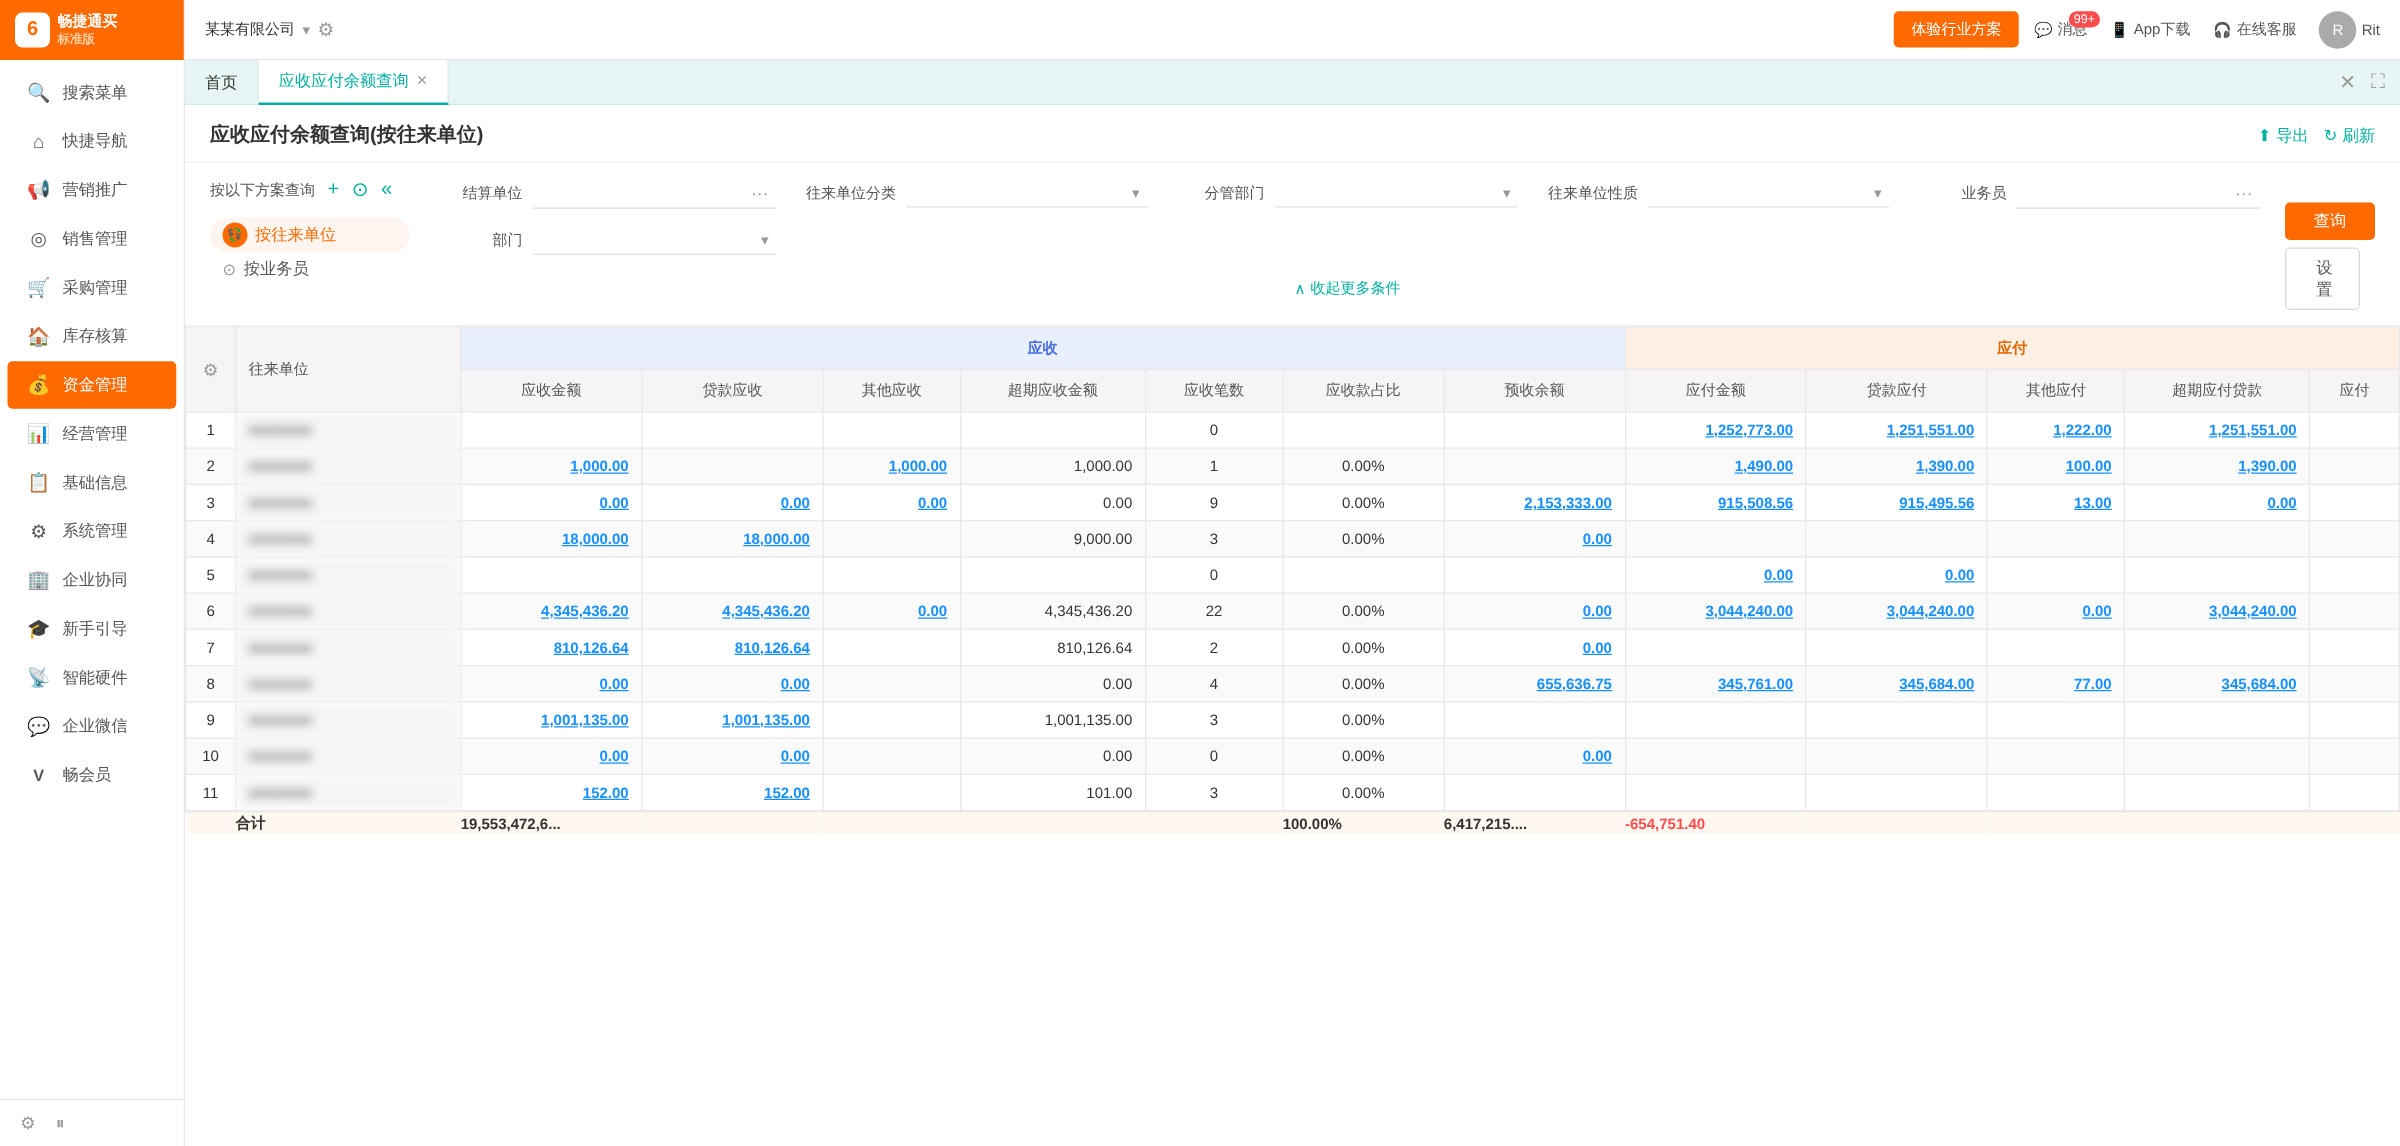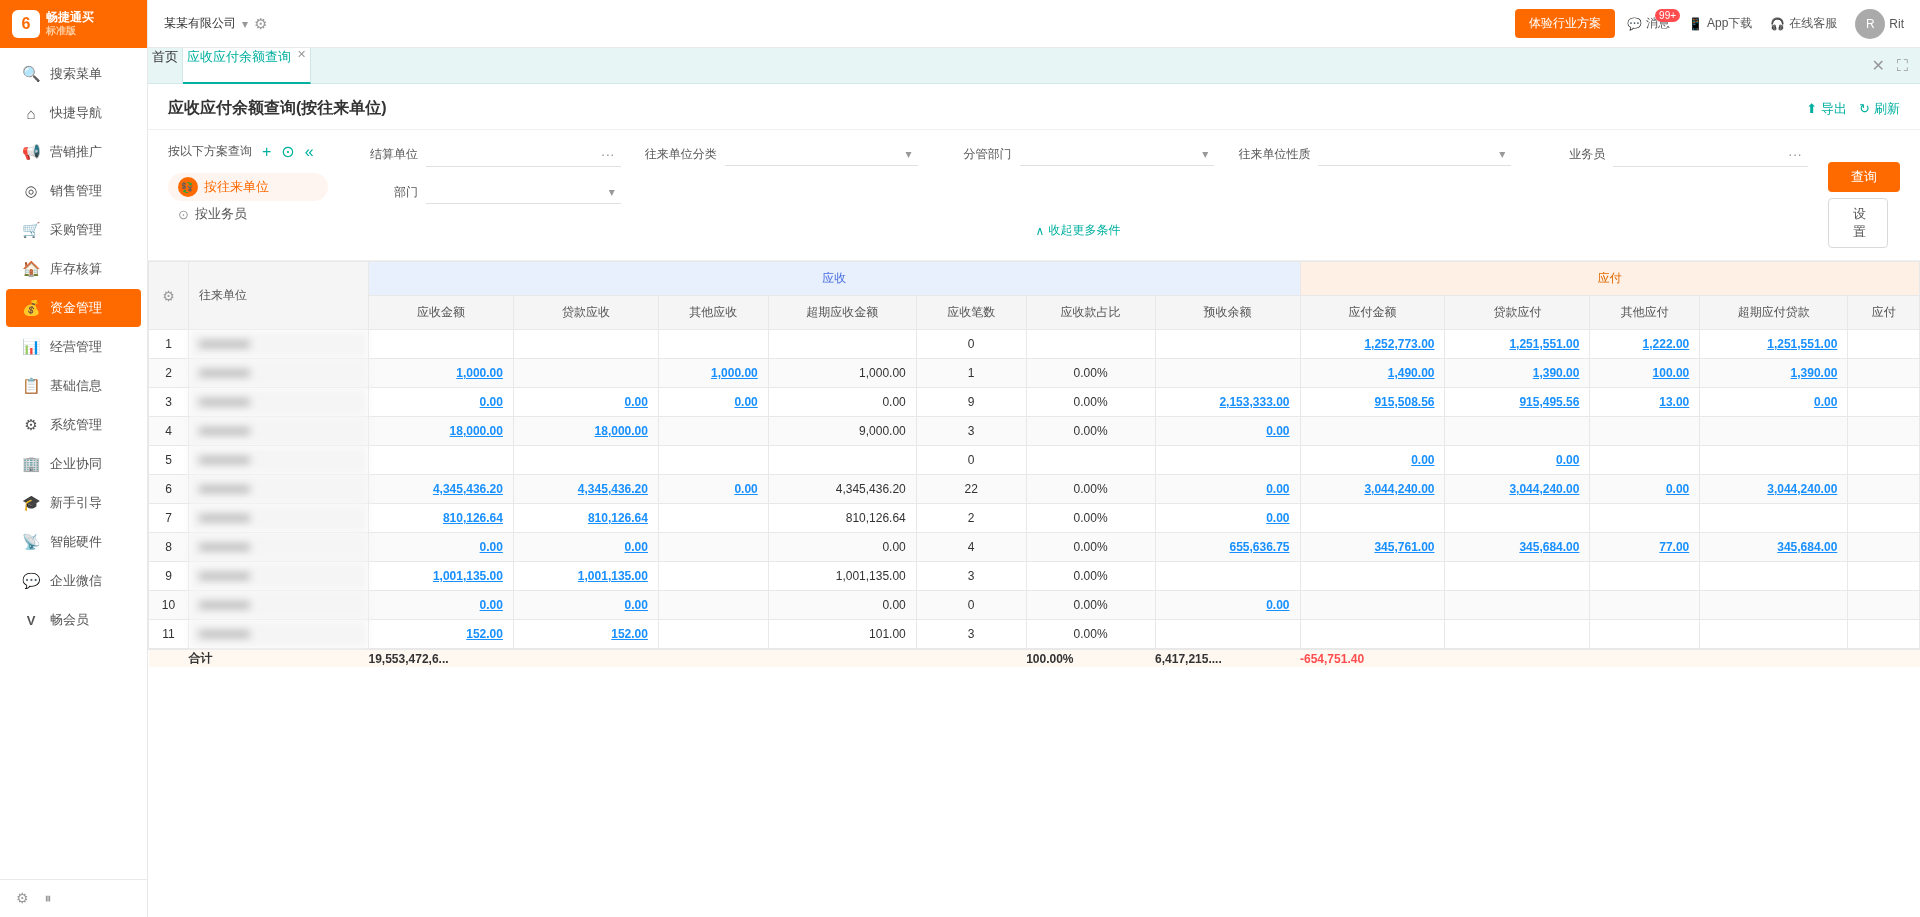--- a/index.html
+++ b/index.html
@@ -57,21 +57,21 @@
       font-size: 10px; padding: 1px 4px; min-width: 16px; text-align: center;
     }
 
     
     .tabs-bar {
       position: fixed; left: 148px; top: 48px; right: 0; height: 36px;
       background: #e8f5f5; display: flex; align-items: center; z-index: 98;
       border-bottom: 1px solid #d0e8e8;
     }
     .tab-item {
-      height: 36px; padding: 0 4px; display: flex; 
+      height: 36px; padding: 0 16px; display: flex; align-items: center;
       cursor: pointer; font-size: 13px; color: #555; gap: 6px;
       border-right: 1px solid #d0e8e8;
     }
     .tab-item.home { color: #333; }
     .tab-item.active {
       background: #fff; color: #00b0a0; border-bottom: 2px solid #00b0a0;
       font-weight: 500;
     }
     .tab-close { color: #999; font-size: 11px; cursor: pointer; }
     .tabs-controls { margin-left: auto; display: flex; align-items: center; padding-right: 12px; gap: 12px; }
@@ -138,21 +138,21 @@
 
     
     .table-section { padding: 0 0 60px; }
     .table-wrapper { overflow-x: auto; }
     table { width: 100%; border-collapse: collapse; font-size: 12px; }
     thead tr { background: #f5f5f5; }
     thead th {
       padding: 8px 10px; text-align: center; border: 1px solid #e8e8e8;
       color: #555; font-weight: 500; white-space: nowrap;
     }
-    thead th.group-header { background: #f0f0f0; font-weight: 400; }
+    thead th.group-header { background: #f0f0f0; font-weight: 700; }
     tbody tr { background: #fff; }
     tbody tr:nth-child(even) { background: #fafafa; }
     tbody td {
       padding: 7px 10px; border: 1px solid #e8e8e8; text-align: right;
       white-space: nowrap; color: #333;
     }
     tbody td.text-center { text-align: center; }
     tbody td.text-left { text-align: left; }
     tbody td.link { color: #1890ff; cursor: pointer; text-decoration: underline; font-weight: bold; }
     .table-footer {

